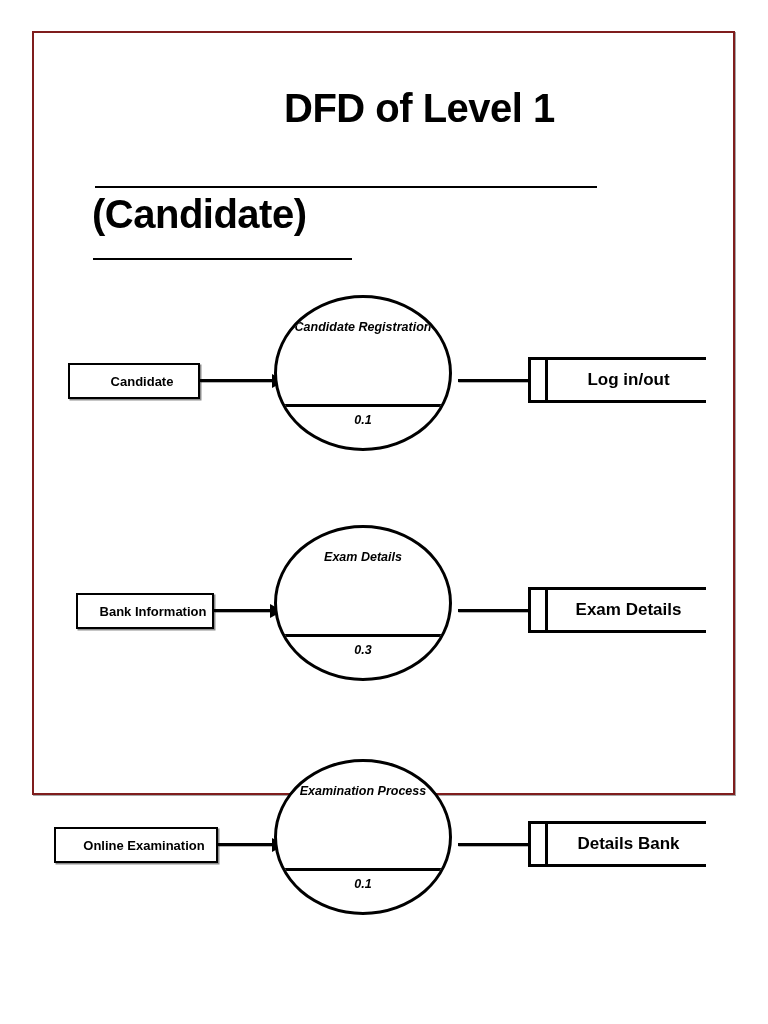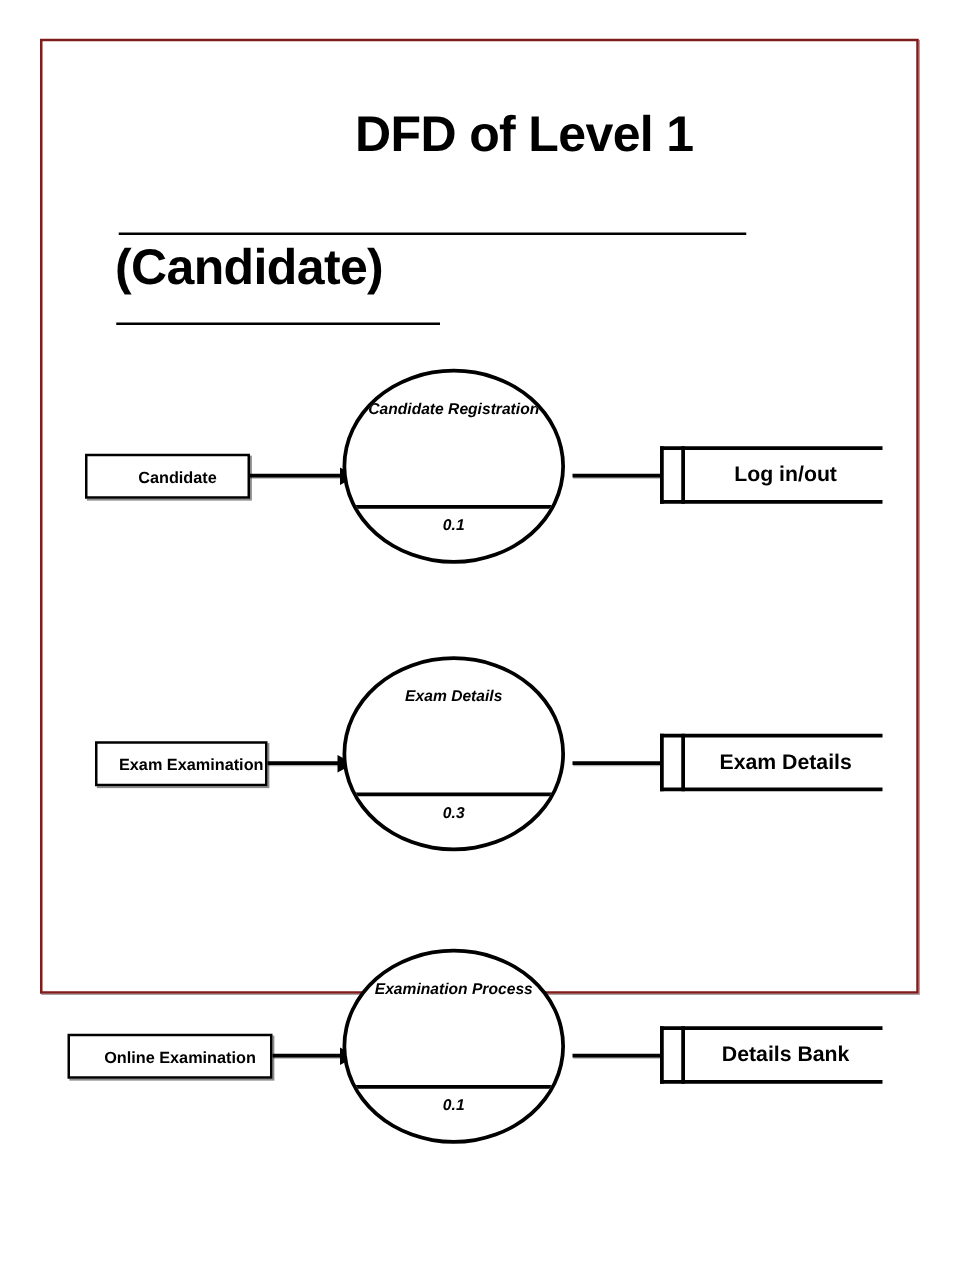--- a/index.html
+++ b/index.html
@@ -246,21 +246,21 @@
       </div>
 
       <div class="store">
         <span class="store-tab"></span>
         <span class="store-label">Log in/out</span>
       </div>
     </div>
 
     <div class="row row-2">
 
-      <div class="entity entity-2">Exam Examination</div>
+      <div class="entity entity-2">Bank Information</div>
 
       <div class="flow flow-in-2">
         <span class="head"></span>
       </div>
 
       <div class="process">
         <div class="process-label">Exam Details</div>
         <div class="process-divider"></div>
         <div class="process-id">0.3</div>
       </div>

